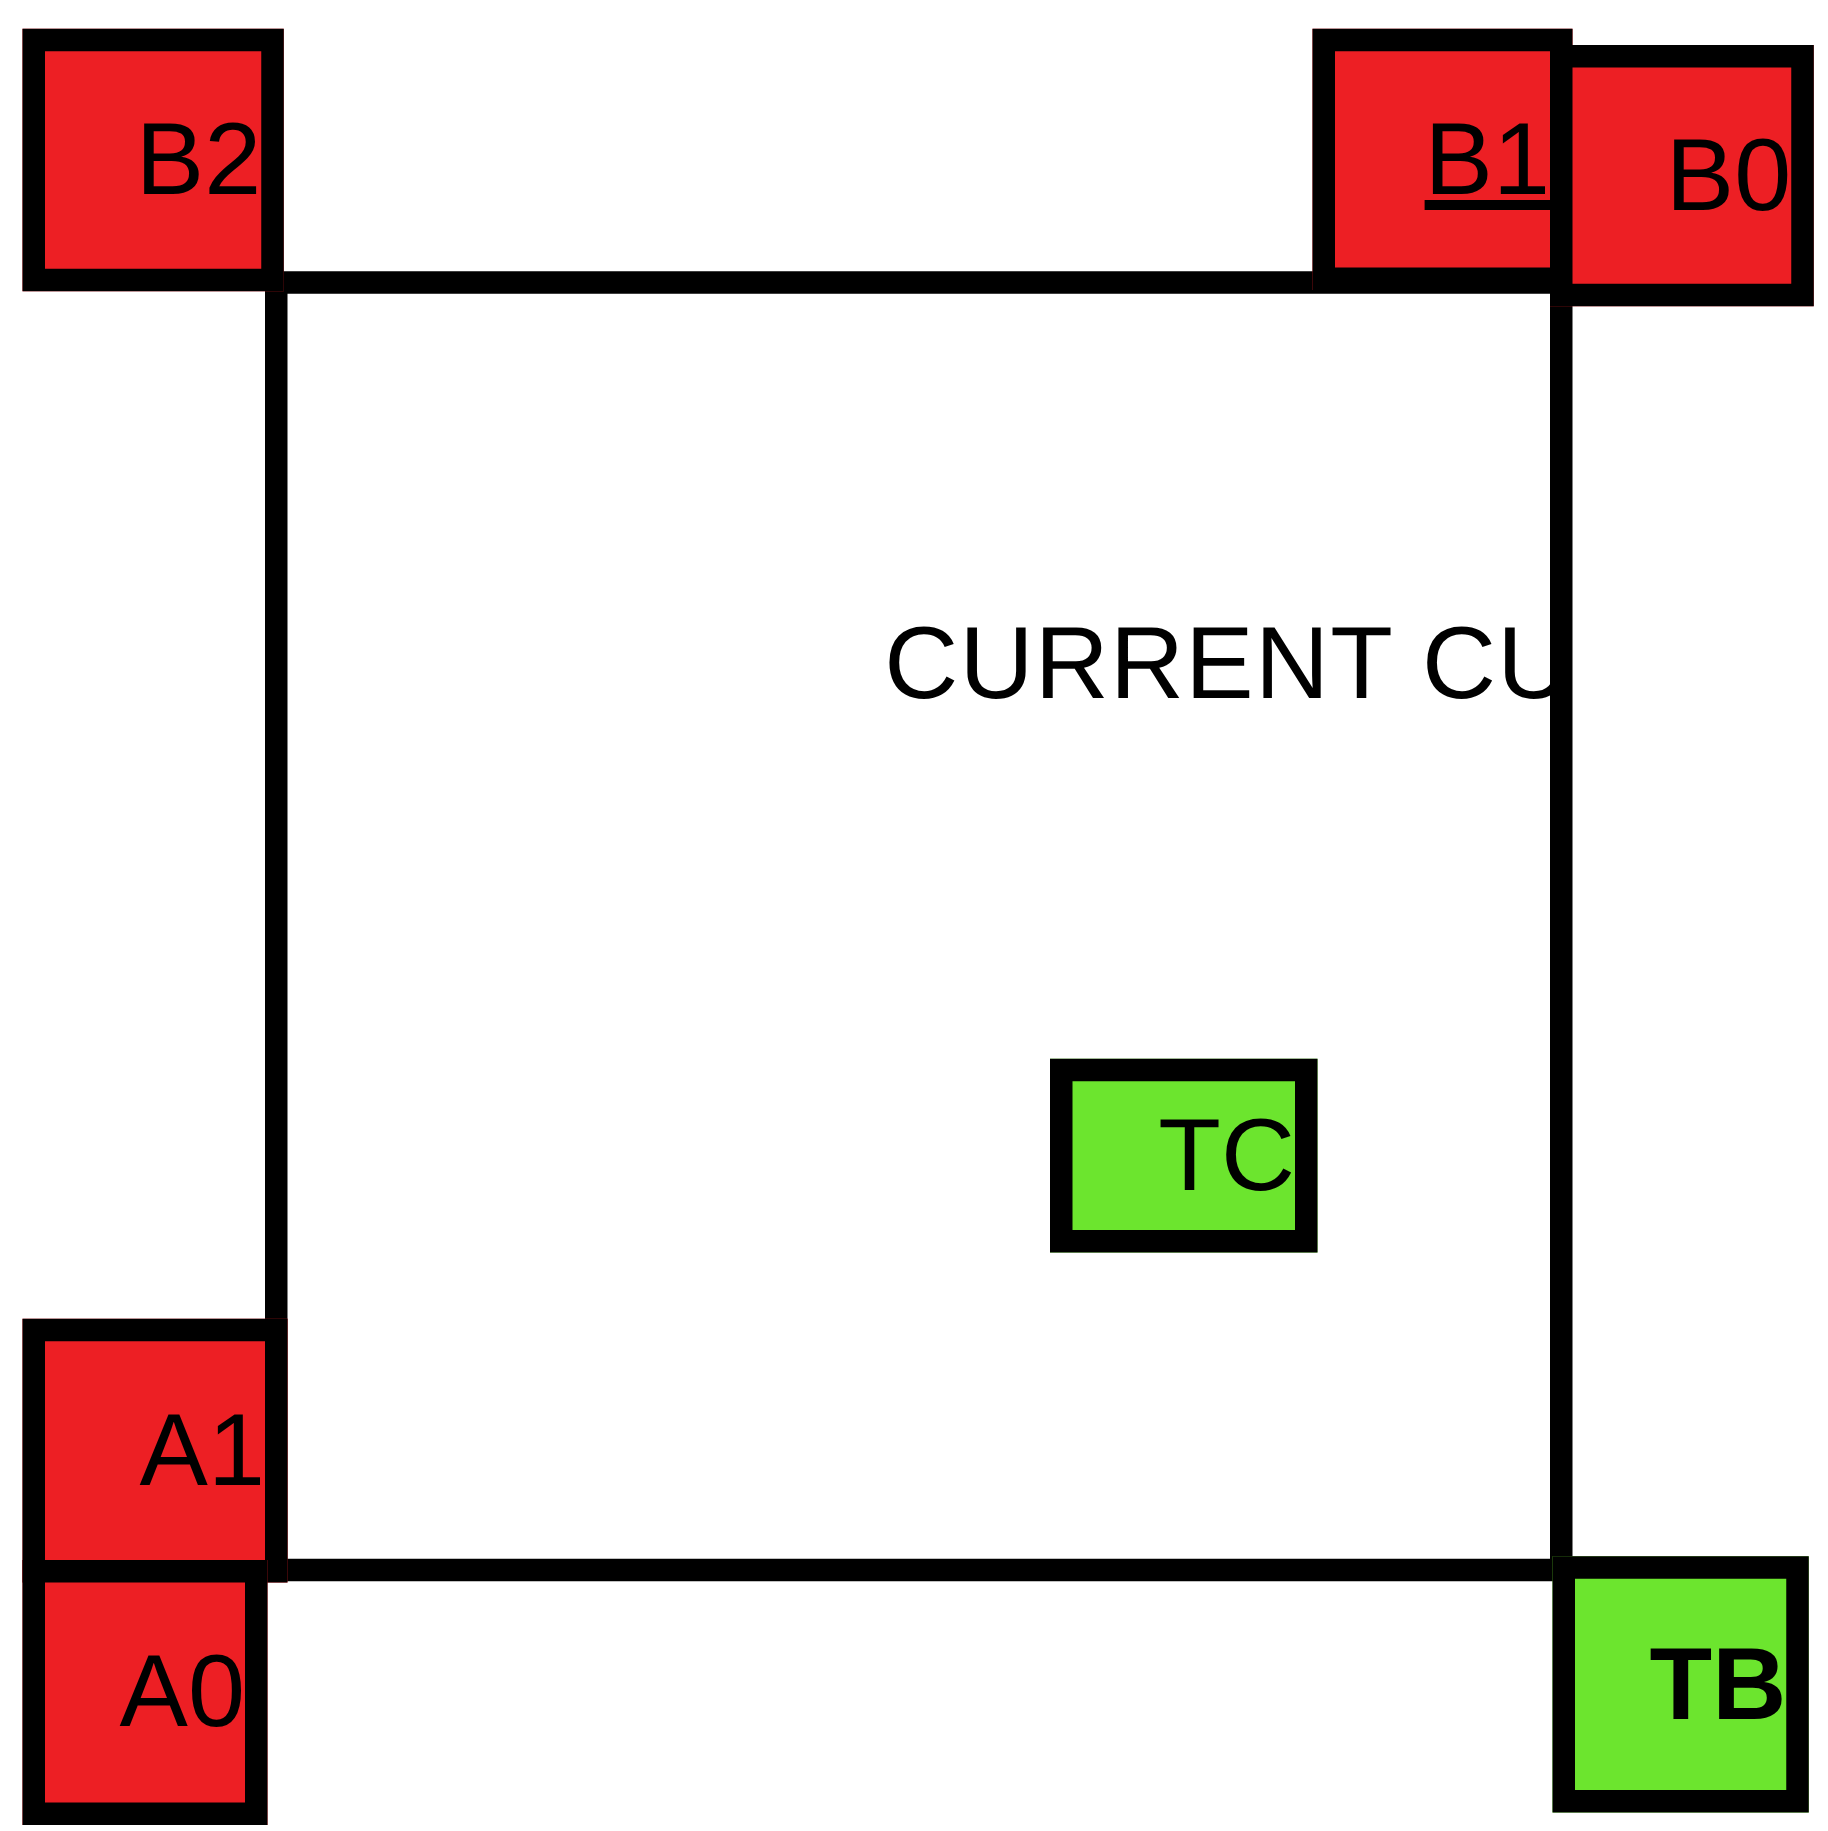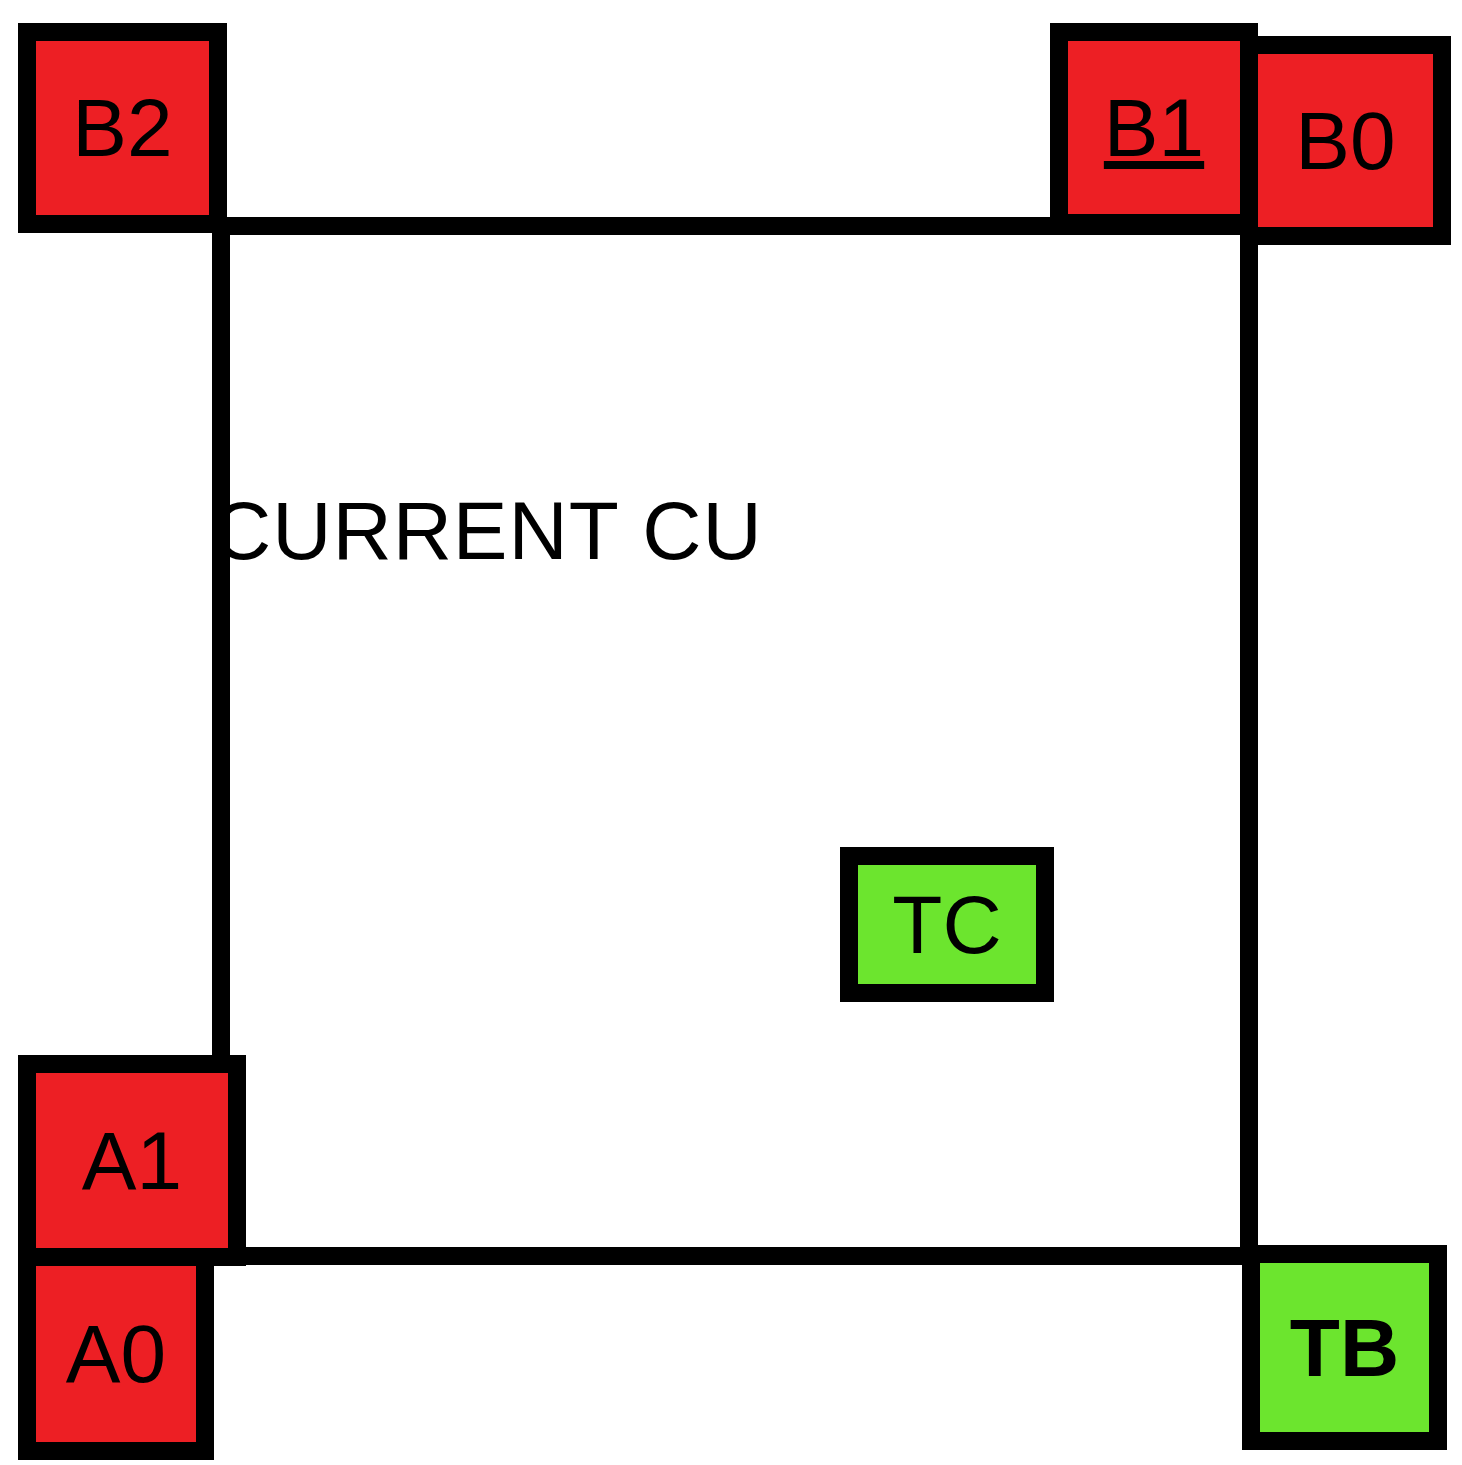--- a/index.html
+++ b/index.html
@@ -24,48 +24,48 @@
     border: 18px solid var(--border, #000000);
     background: var(--background, #ffffff);
     box-sizing: border-box;
     z-index: 1;
   }
   .main-title {
     position: absolute;
     left: 212px;
     top: 490px;
     width: 1046px;
-    text-align: left;
+    text-align: right;
     font-size: 82px;
     line-height: 1;
     letter-spacing: 1px;
     color: var(--border, #000000);
     z-index: 2;
     white-space: nowrap;
   }
   .box {
     position: absolute;
     border: 18px solid var(--border, #000000);
     box-sizing: border-box;
     display: flex;
     align-items: center;
-    justify-content: center;
+    justify-content: flex-end;
     font-size: 82px;
     line-height: 1;
     color: var(--border, #000000);
     z-index: 2;
   }
   .box.red   { background: var(--red,   #ED1F24); }
   .box.green { background: var(--green, #6CE52E); }
 
   
   .box-b2 { left: 18px;   top: 23px;   width: 209px; height: 210px; }
   .box-b1 { left: 1050px; top: 23px;   width: 208px; height: 209px; text-decoration: underline; }
   .box-b0 { left: 1240px; top: 36px;   width: 211px; height: 209px; }
-  .box-a1 { left: 18px;   top: 1055px; width: 228px; height: 211px; }
+  .box-a1 { left: 18px;   top: 1055px; width: 212px; height: 211px; }
   .box-a0 { left: 18px;   top: 1248px; width: 196px; height: 212px; }
   .box-tc { left: 840px;  top: 847px;  width: 214px; height: 155px; }
   .box-tb { left: 1242px; top: 1245px; width: 205px; height: 205px; font-weight: bold; }
 </style>
 </head>
 <body>
 
 <div class="canvas">
 
   <div class="main-square"></div>

